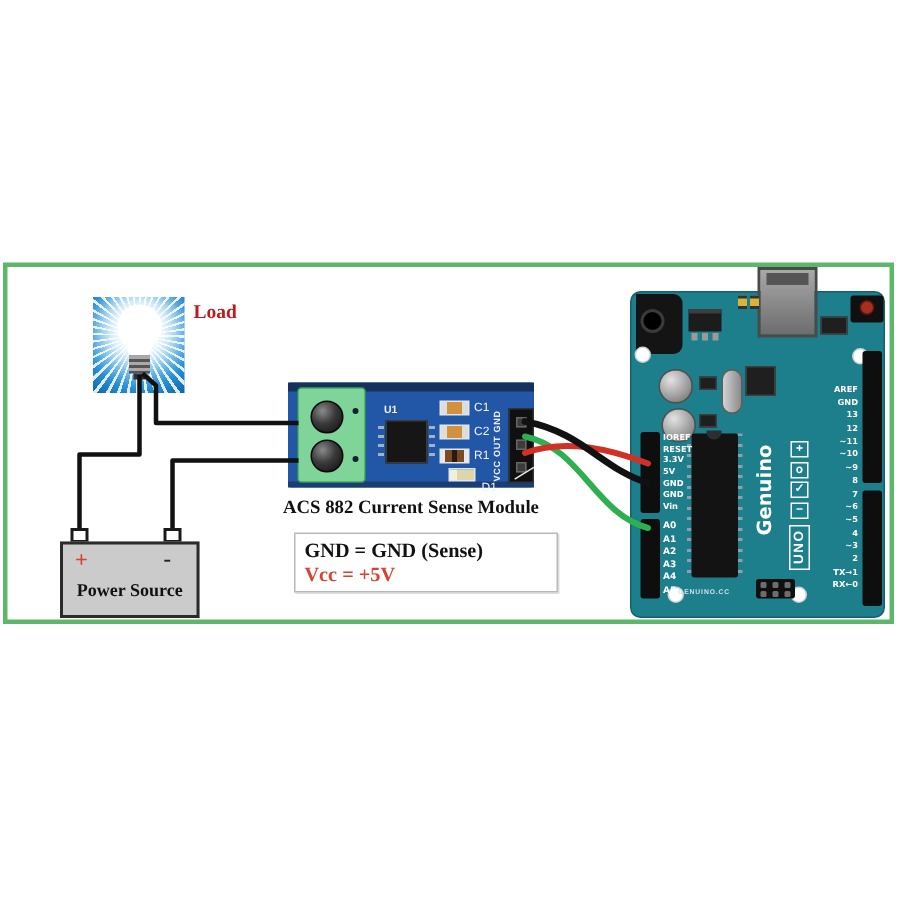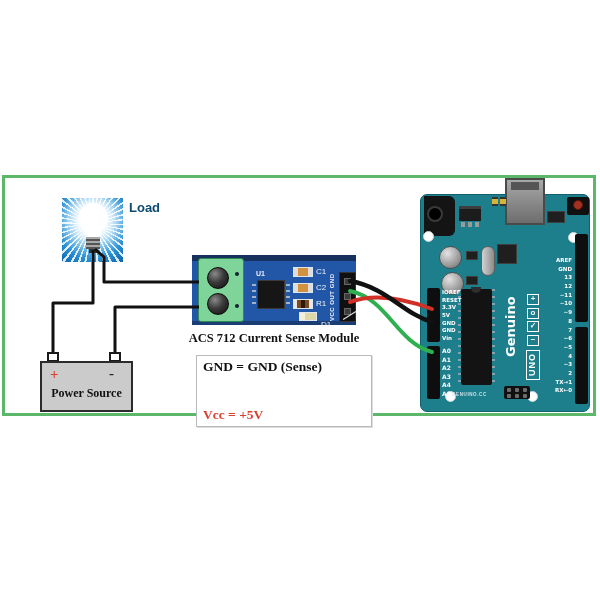--- a/index.html
+++ b/index.html
@@ -15,21 +15,21 @@
   .bulb{left:62px;top:198px;width:61px;height:64px;overflow:hidden;
     background:
       repeating-conic-gradient(from 0deg at 50% 40%, rgba(255,255,255,.85) 0deg 3deg, rgba(255,255,255,0) 3deg 9deg),
       radial-gradient(circle at 50% 40%, #ffffff 0%, #e2f3ff 18%, #7fc4ef 45%, #2a8fd4 72%, #0d64ab 100%);}
   .globe{left:16px;top:5px;width:30px;height:30px;border-radius:50%;background:#fff;
          box-shadow:0 0 16px 8px rgba(255,255,255,.95);}
   .neck{left:23px;top:30px;width:16px;height:9px;background:#fff;border-radius:0 0 4px 4px;}
   .bulbbase{left:24px;top:39px;width:14px;height:12px;
             background:repeating-linear-gradient(180deg,#a9a9a9 0 2px,#555 2px 4px);}
   .bulbtip{left:27px;top:51px;width:8px;height:4px;background:#333;}
-  .load-label{left:129px;top:200px;font-family:Liberation Sans, sans-serif;font-weight:bold;font-size:13px;color:#0c4a6e;}
+  .load-label{left:129px;top:200px;font-family:Liberation Serif, serif;font-weight:bold;font-size:13px;color:#b91c1c;}
   
   .psbox{left:40px;top:361px;width:93px;height:51px;background:#cbcbcb;border:2px solid #2b2b2b;box-sizing:border-box;}
   .tab{top:352px;width:12px;height:10px;background:#fff;border:2px solid #1a1a1a;box-sizing:border-box;}
   .ps-plus{left:50px;top:366px;color:var(--legend-red);font-weight:bold;font-size:15px;font-family:"Liberation Serif",serif;}
   .ps-minus{left:109px;top:365px;color:#222;font-weight:bold;font-size:15px;font-family:"Liberation Serif",serif;}
   .ps-label{left:41px;top:386px;width:91px;text-align:center;font-family:"Liberation Serif",serif;
             font-weight:bold;font-size:12px;color:#111;}
   
   .pcb{left:192px;top:255px;width:164px;height:70px;background:var(--pcb-blue);border-radius:2px;}
   .pcb-topedge{left:192px;top:255px;width:164px;height:6px;background:#16325c;}
@@ -54,21 +54,21 @@
           writing-mode:vertical-rl;transform:rotate(180deg);text-align:center;letter-spacing:.5px;}
   .silk{left:342px;top:315px;width:15px;height:1px;background:#e8e8e8;transform:rotate(-32deg);}
   .mod-caption{left:188px;top:331px;width:172px;text-align:center;font-family:"Liberation Serif",serif;
                font-weight:bold;font-size:12.5px;color:#111;}
   
   .legend{left:196px;top:355px;width:176px;border:1px solid #b9b9b9;background:#fff;box-sizing:border-box;
           padding:3px 6px;font-family:"Liberation Serif",serif;font-weight:bold;font-size:13.5px;line-height:16px;
           box-shadow:1px 1px 0 #ddd;}
   .legend-gnd{color:#111;}
   .legend-out{color:var(--legend-green);}
-  .legend-vcc{color:var(--legend-red);margin-top:32px;}
+  .legend-vcc{color:var(--legend-red);}
   
   .board{left:420px;top:194px;width:170px;height:218px;background:var(--board-teal);
          border-radius:7px;border:1px solid #14616e;box-sizing:border-box;}
   .usb{left:505px;top:178px;width:40px;height:47px;background:linear-gradient(180deg,#a8a8a8,#6d6d6d);
        border:2px solid #4a4a4a;box-sizing:border-box;}
   .usb-inner{left:511px;top:182px;width:28px;height:8px;background:#555;}
   .jack{left:424px;top:196px;width:31px;height:40px;background:#141414;border-radius:0 6px 6px 0;}
   .jack-face{left:427px;top:206px;width:16px;height:16px;border-radius:50%;background:#000;border:2px solid #3a3a3a;box-sizing:border-box;}
   .reset{left:567px;top:197px;width:22px;height:18px;background:#101010;border-radius:2px;}
   .reset-btn{left:573px;top:200px;width:10px;height:10px;border-radius:50%;background:#a33021;border:1px solid #5e140c;box-sizing:border-box;}
@@ -152,21 +152,21 @@
   <div class="abs comp-label" style="left:316px;top:299px">R1</div>
   <div class="abs comp-body dio" style="left:299px;top:312px;width:18px;height:9px"></div>
   <div class="abs comp-label" style="left:321px;top:320px">D1</div>
 
   <div class="abs pinhdr"></div>
   <div class="abs pin" style="top:278px"></div>
   <div class="abs pin" style="top:293px"></div>
   <div class="abs pin" style="top:308px"></div>
   <div class="abs vlabel">VCC OUT GND</div>
   <div class="abs silk"></div>
-  <div class="abs mod-caption">ACS 712 Current Sense Module</div>
+  <div class="abs mod-caption">ACS 882 Current Sense Module</div>
 
   <div class="abs legend">
     <div class="legend-gnd">GND = GND (Sense)</div>
     <div class="legend-vcc">Vcc = +5V</div>
   </div>
 
   <div class="abs board"></div>
   <div class="abs usb"></div>
   <div class="abs usb-inner"></div>
   <div class="abs jack"></div>

